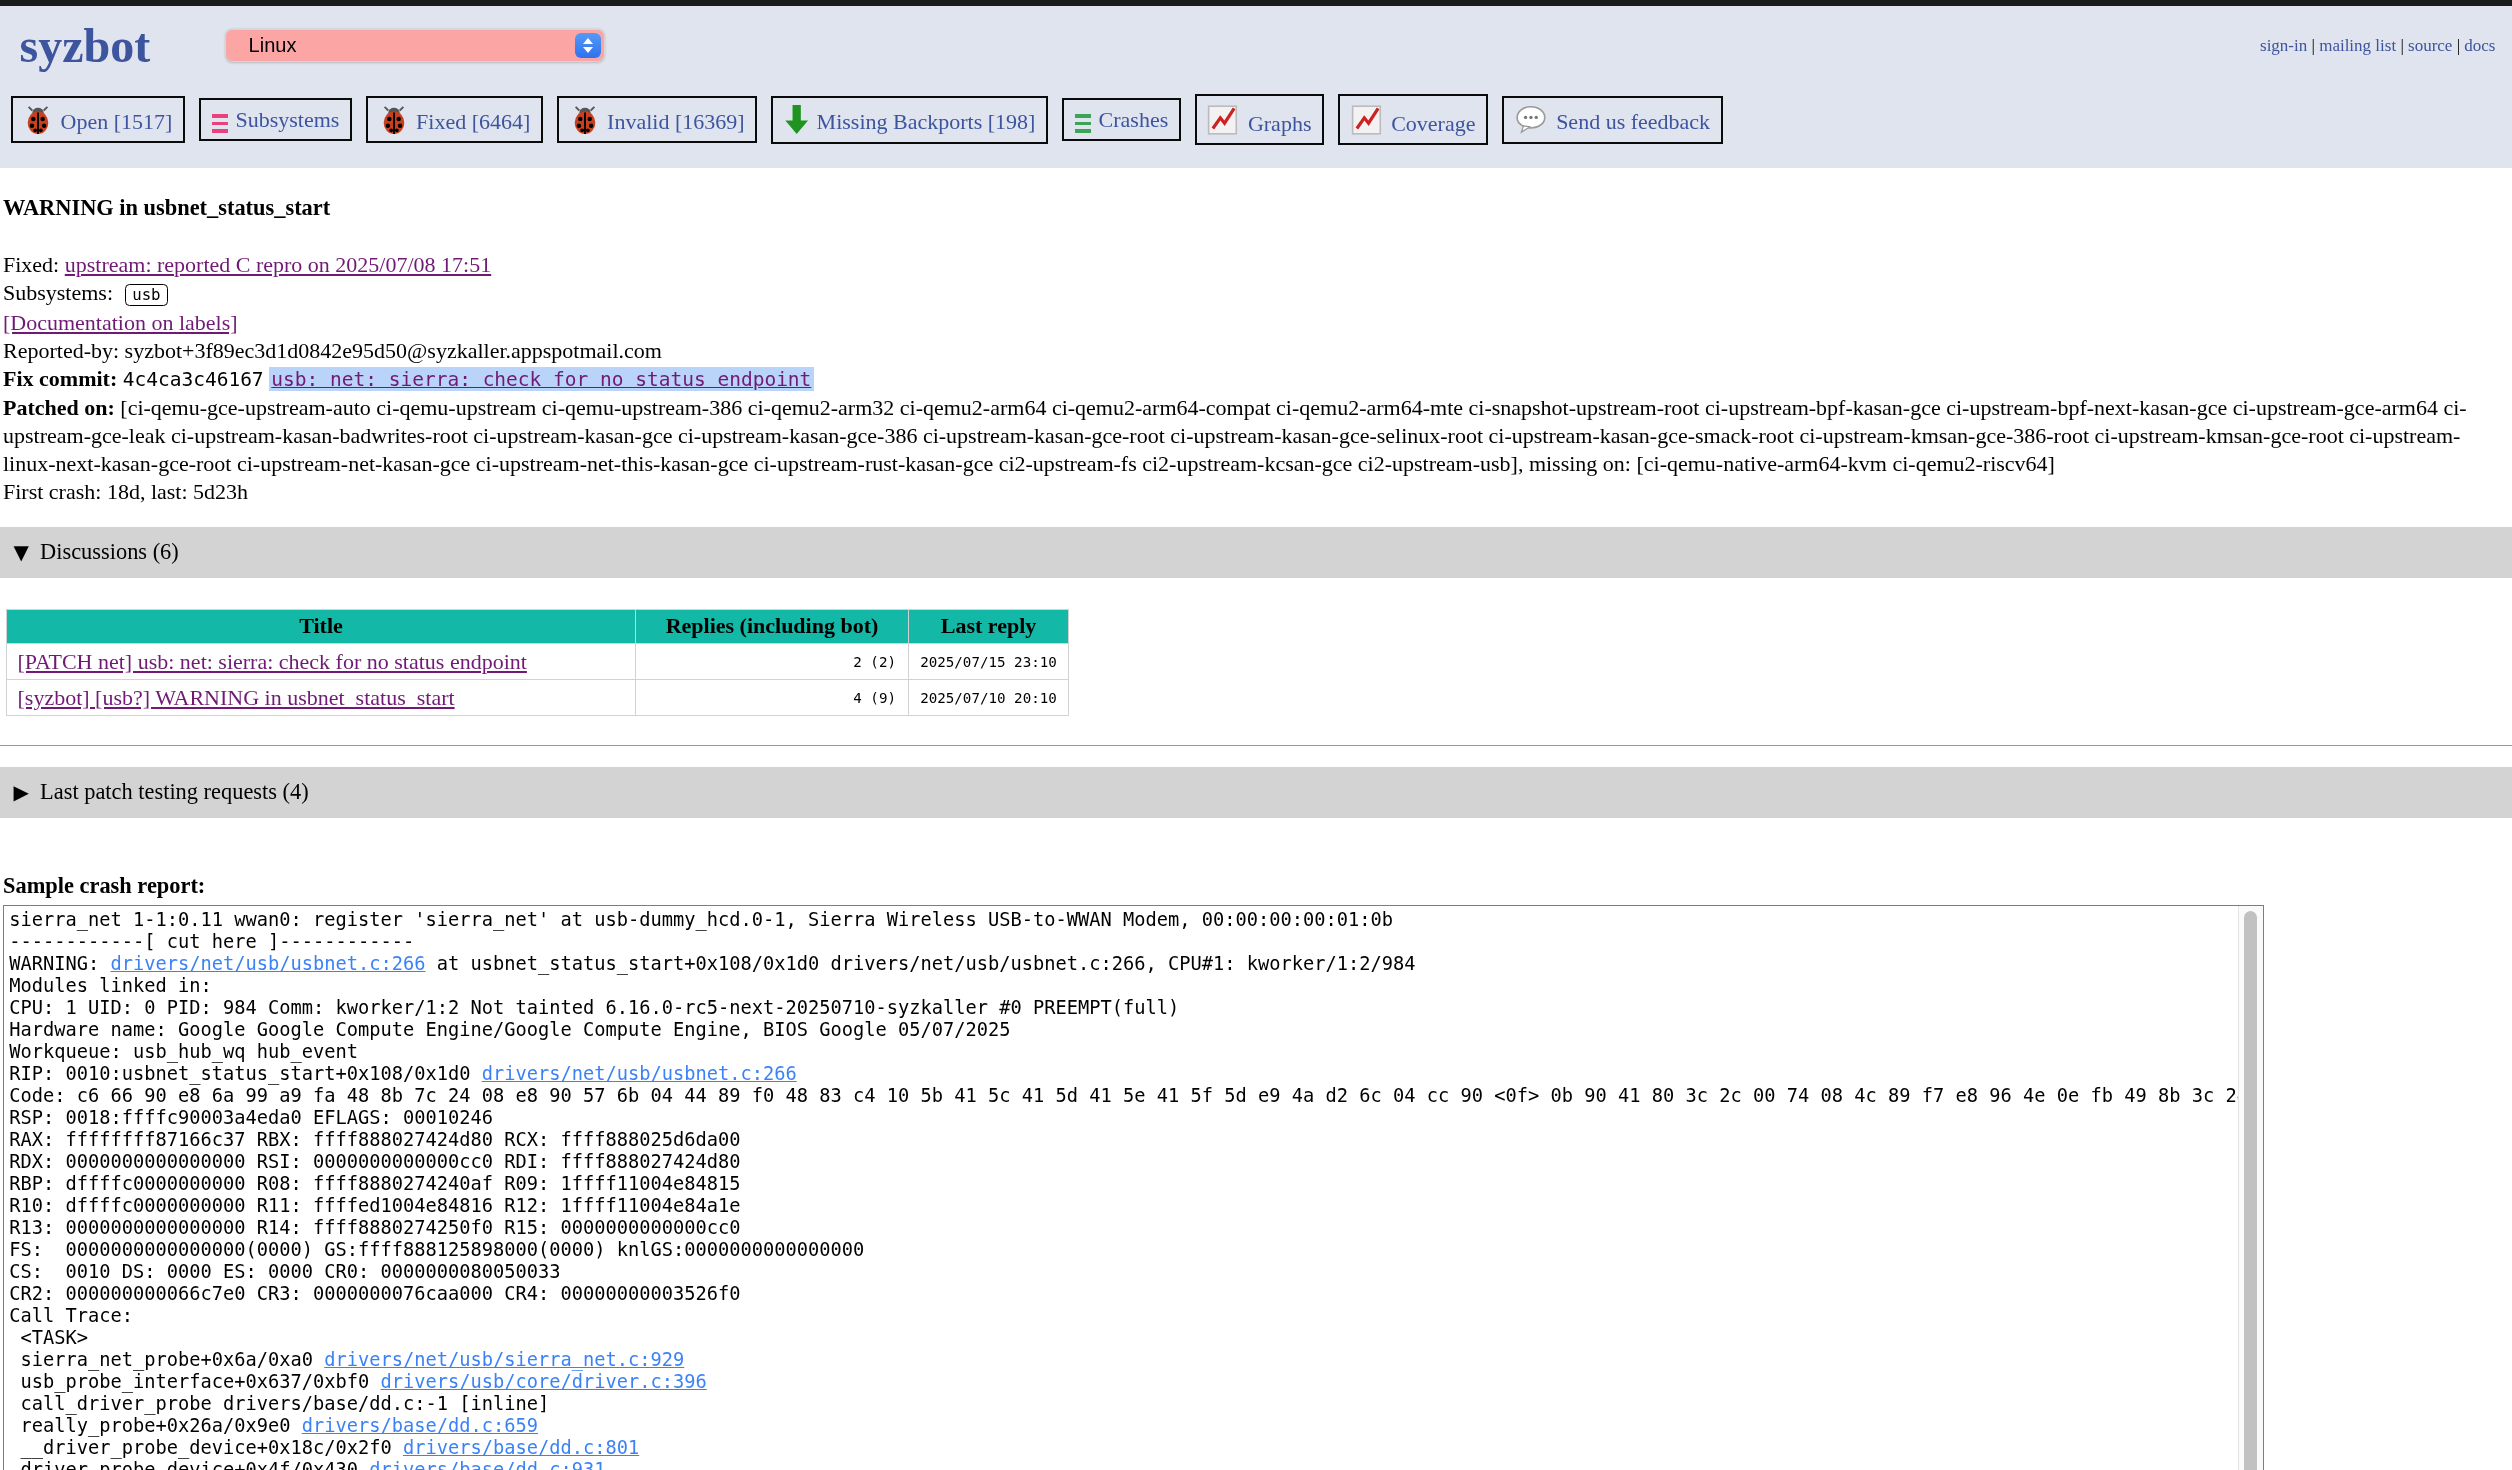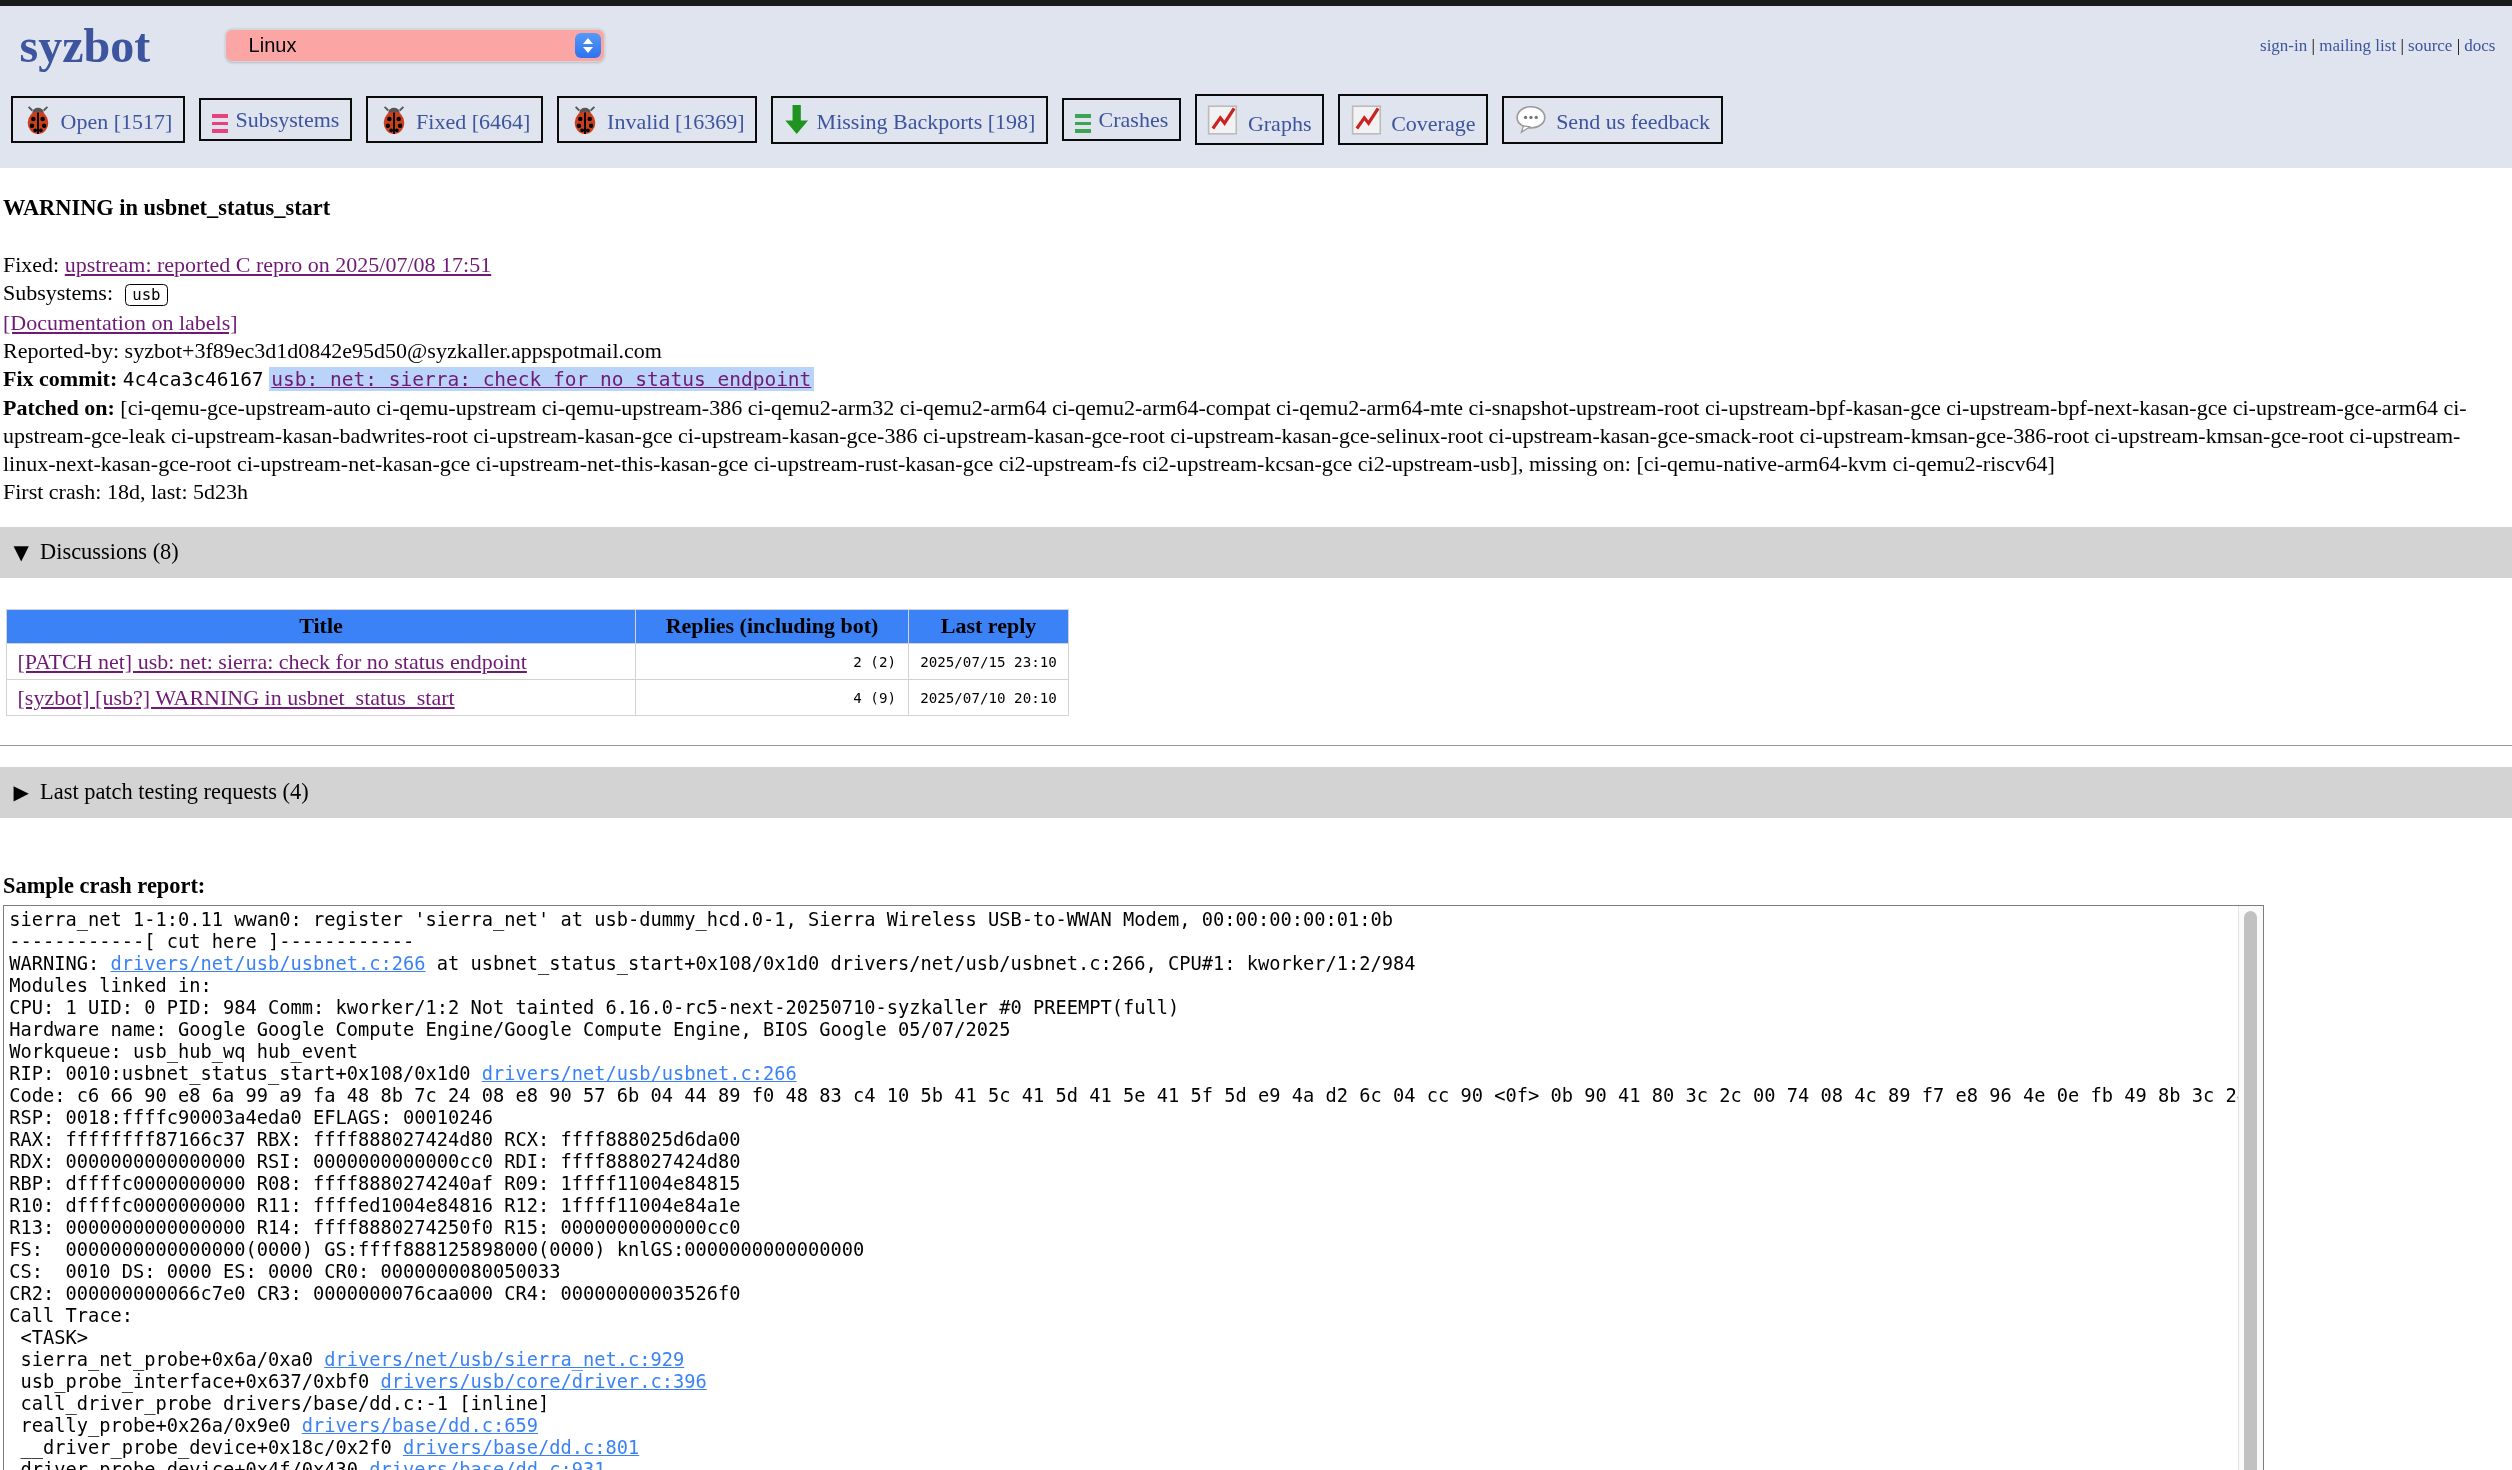--- a/index.html
+++ b/index.html
@@ -33,21 +33,21 @@
   .mono { font-family:"DejaVu Sans Mono","Liberation Mono",monospace; font-size:19.5px; }
   .chip { font-family:"DejaVu Sans Mono","Liberation Mono",monospace; font-size:15.7px; border:1.5px solid #000;
     border-radius:4.5px; padding:0 6.7px 1.5px 6.7px; margin-left:6px; }
   .fixlink { background:#b9d3f9; padding:0.7px 2.2px; }
   .blabel { font-weight:bold; }
   .section-bar { background:#d3d3d3; height:51px; display:flex; align-items:center; padding-left:13.5px;
     font-size:22.4px; gap:11.2px; margin-top:21px; cursor:pointer; }
   .tri { font-family:"DejaVu Sans","Liberation Sans",sans-serif; font-size:20px; }
   table.disc { border-collapse:collapse; margin:31px 0 0 6px; }
   table.disc th, table.disc td { border:1.5px solid #d2d2d2; }
-  table.disc th { font-size:22px; padding:3.7px 12px; background:#3b82f6; text-align:center; }
+  table.disc th { font-size:22px; padding:3.7px 12px; background:#14b8a6; text-align:center; }
   td.c-title { width:607px; font-size:22px; padding:4.5px 10.5px; }
   td.c-replies { width:260px; text-align:right; font-family:"DejaVu Sans Mono","Liberation Mono",monospace; font-size:14.2px; padding:7.5px 12px 7.5px 0; }
   td.c-date { width:150px; text-align:center; font-family:"DejaVu Sans Mono","Liberation Mono",monospace; font-size:14.2px; padding:7.5px 4.5px; }
   hr.sep { border:none; border-top:1.5px solid #999; margin:28.4px 0 0 0; }
   .crash-head { font-size:22.4px; font-weight:bold; margin:55px 0 6px 0; }
   .crash-box { position:relative; width:2261px; height:575px; border:1.5px solid #7d7d7d;
     box-sizing:border-box; overflow:hidden; background:#fff; }
   .crash-pre { margin:0; padding:3.7px 33px 0 5.2px; font-family:"DejaVu Sans Mono","Liberation Mono",monospace;
     font-size:18.7px; line-height:22px; white-space:pre; }
   .crash-pre a { color:#3b82f6; text-decoration:underline; }
@@ -193,21 +193,21 @@
     <div class="line"><a class="vlink" href="#">[Documentation on labels]</a></div>
     <div class="line"><span>Reported-by: </span><span>syzbot+3f89ec3d1d0842e95d50@syzkaller.appspotmail.com</span></div>
     <div class="line"><span class="blabel">Fix commit: </span><span class="mono">4c4ca3c46167</span> <a class="vlink mono fixlink" href="#">usb: net: sierra: check for no status endpoint</a></div>
     <div><span class="blabel">Patched on: </span><span>[ci-qemu-gce-upstream-auto ci-qemu-upstream ci-qemu-upstream-386 ci-qemu2-arm32 ci-qemu2-arm64 ci-qemu2-arm64-compat ci-qemu2-arm64-mte ci-snapshot-upstream-root ci-upstream-bpf-kasan-gce ci-upstream-bpf-next-kasan-gce ci-upstream-gce-arm64 ci-upstream-gce-leak ci-upstream-kasan-badwrites-root ci-upstream-kasan-gce ci-upstream-kasan-gce-386 ci-upstream-kasan-gce-root ci-upstream-kasan-gce-selinux-root ci-upstream-kasan-gce-smack-root ci-upstream-kmsan-gce-386-root ci-upstream-kmsan-gce-root ci-upstream-linux-next-kasan-gce-root ci-upstream-net-kasan-gce ci-upstream-net-this-kasan-gce ci-upstream-rust-kasan-gce ci2-upstream-fs ci2-upstream-kcsan-gce ci2-upstream-usb], missing on: [ci-qemu-native-arm64-kvm ci-qemu2-riscv64]</span></div>
     <div class="line">First crash: 18d, last: 5d23h</div>
   </div>
 </div>
 
 <div class="section-bar">
   <span class="tri">▼</span>
-  <span>Discussions (8)</span>
+  <span>Discussions (6)</span>
 </div>
 
 <table class="disc">
   <thead>
       <tr id="disc-head">
         <th>Title</th>
         <th>Replies (including bot)</th>
         <th>Last reply</th>
       </tr>
     </thead>

